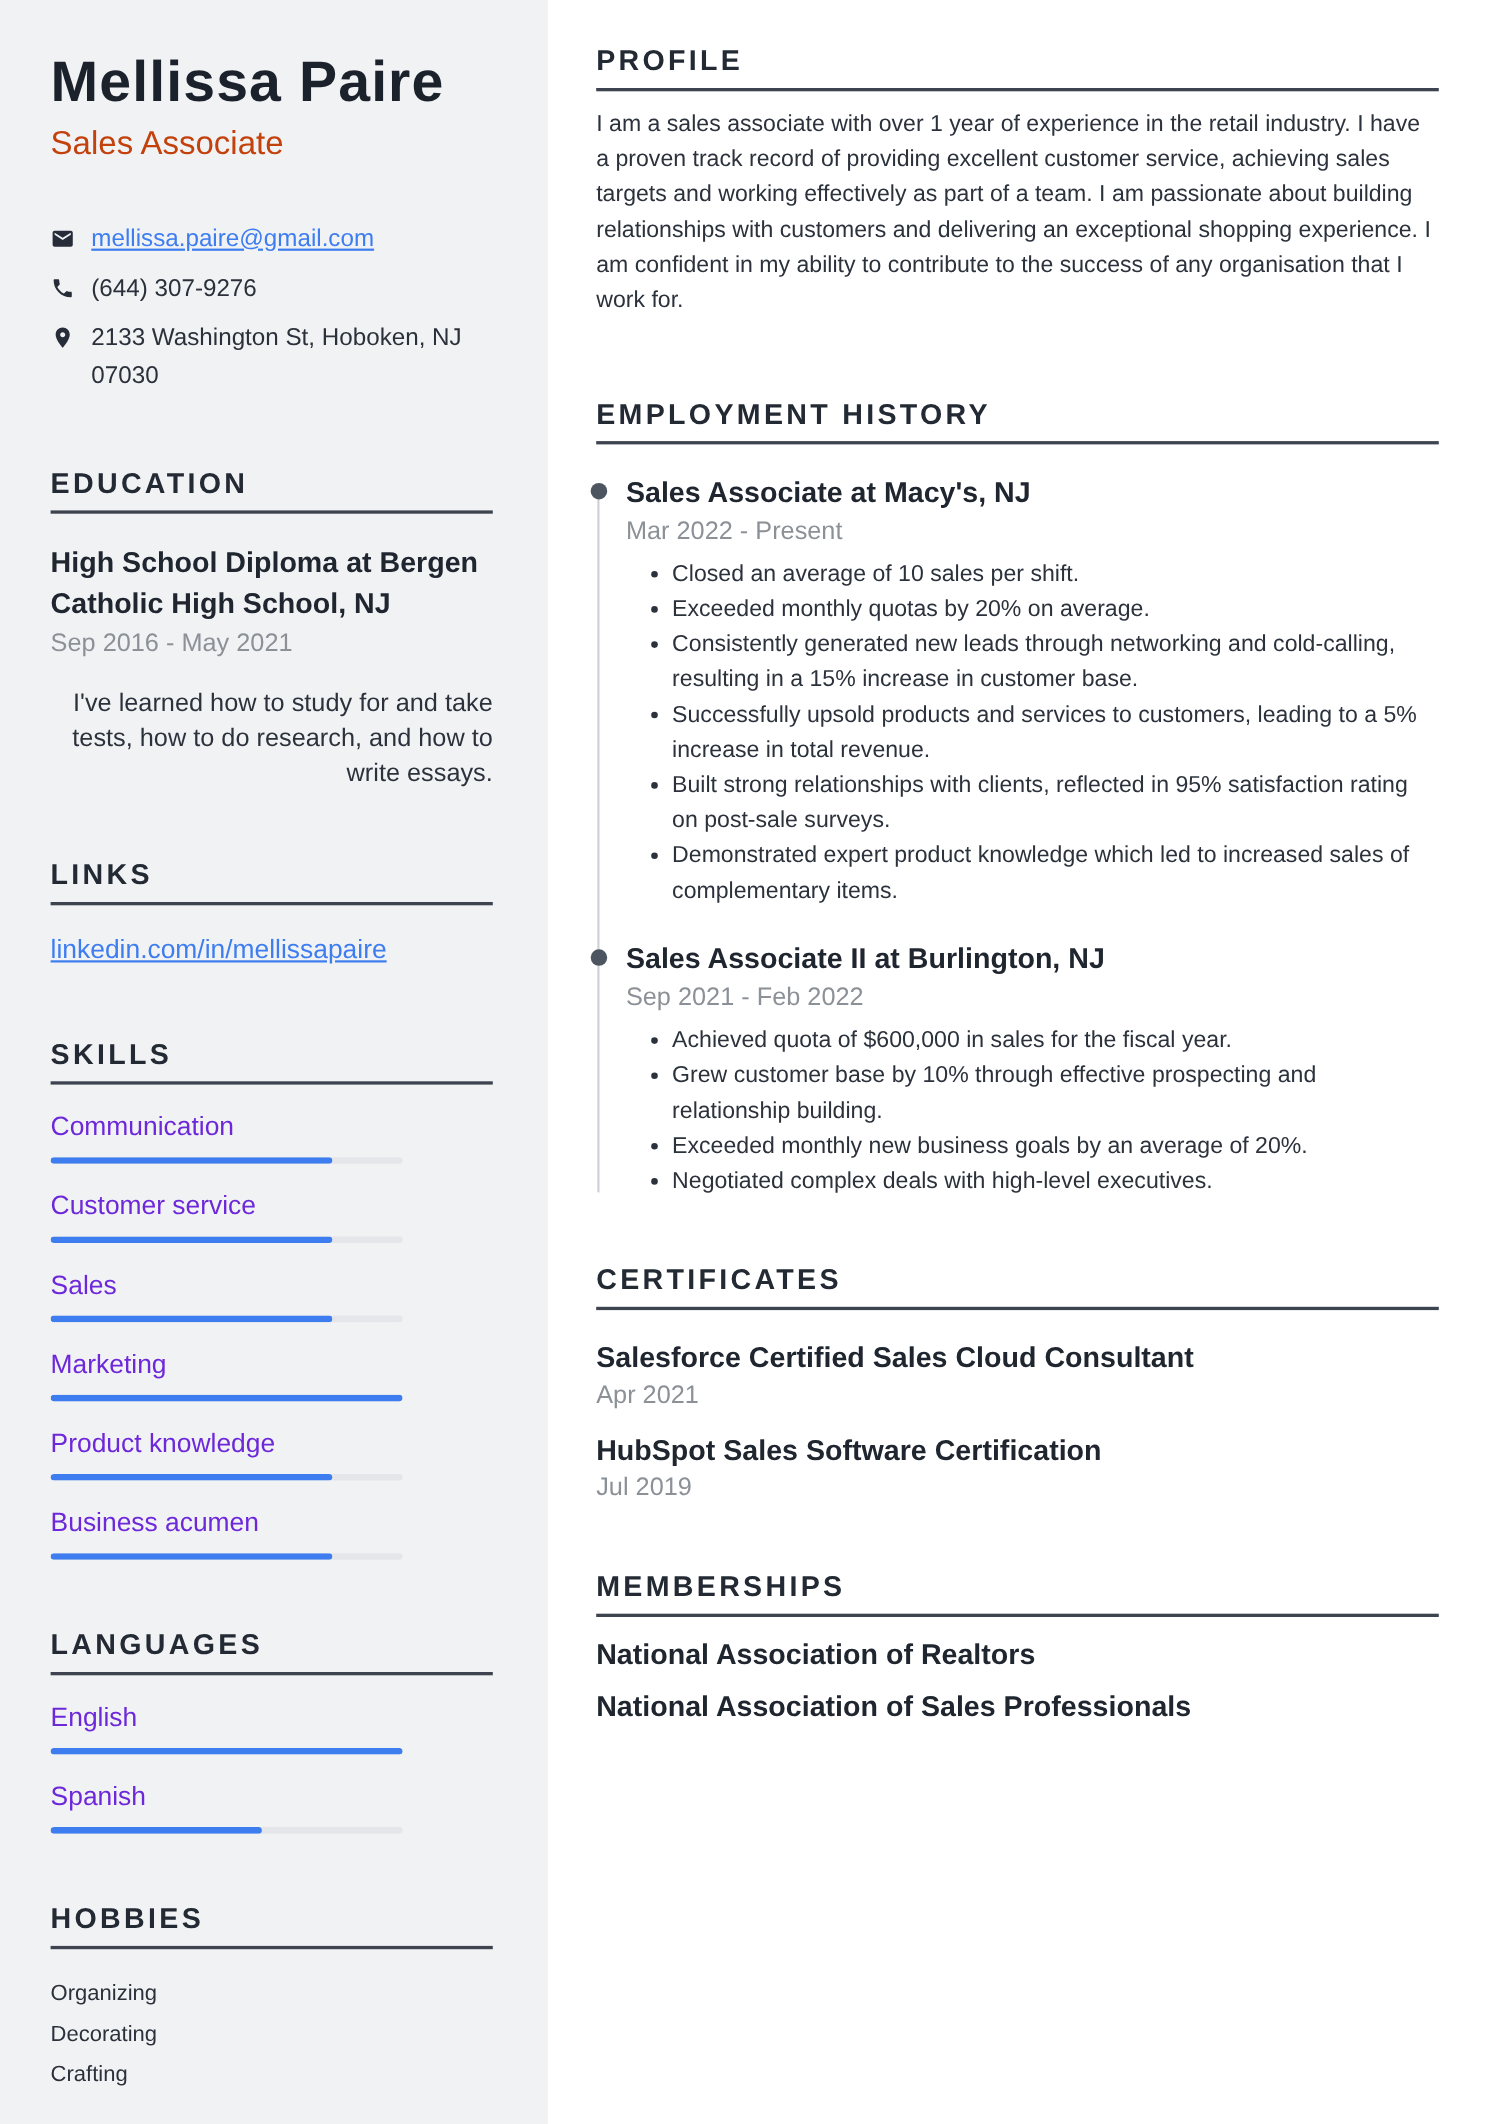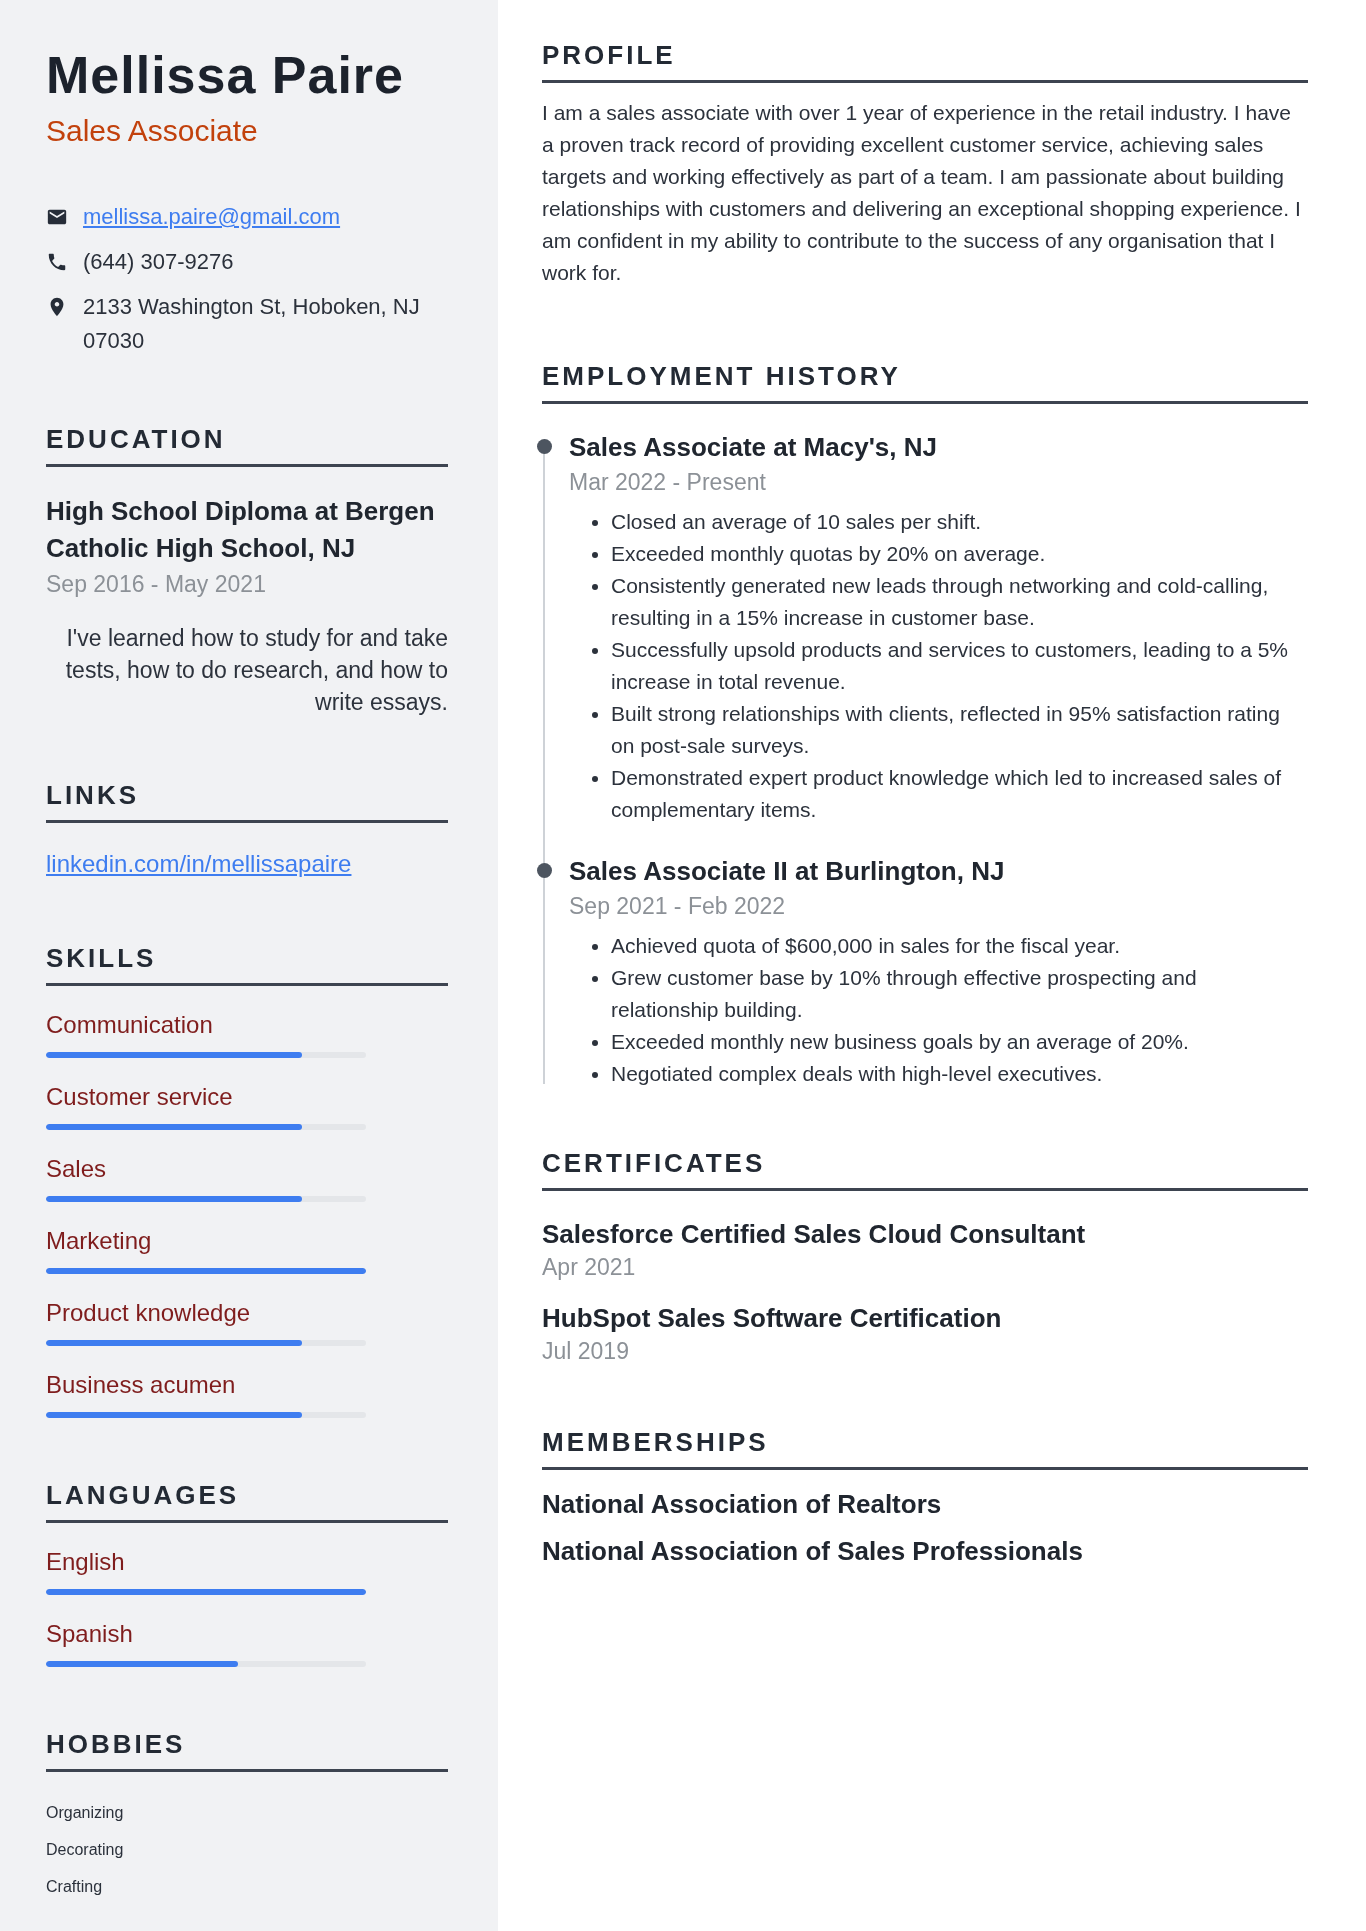--- a/index.html
+++ b/index.html
@@ -45,26 +45,26 @@
   .edu-title{font-size:26px;font-weight:700;line-height:37px;color:var(--ink);}
   .edu-date{font-size:23px;color:var(--muted);margin-top:4px;}
   .edu-desc{font-size:23px;line-height:32px;margin-top:24px;color:var(--body);text-align:right;}
 
   .link-list{margin-top:24px;}
   .link-item{font-size:24px;line-height:34px;}
   .link-item a{color:var(--accent);text-decoration:underline;}
 
   .skill-list{margin-top:24px;}
   .skill{margin-bottom:24px;}
-  .skill-label{font-size:24px;line-height:30px;color:#7f1d1d;}
+  .skill-label{font-size:24px;line-height:30px;color:#6d28d9;}
   .bar{display:block;width:320px;height:6px;border-radius:3px;background:var(--track);margin-top:12px;overflow:hidden;}
   .bar-fill{display:block;height:6px;border-radius:3px;background:var(--accent);}
 
   .hobby-list{margin-top:22px;}
-  .hobby{font-size:16px;line-height:37px;color:#2b313b;}
+  .hobby{font-size:20px;line-height:37px;color:#2b313b;}
 
   
   .main{flex:1;padding:40px 58px 40px 44px;}
   .main-sec.profile{margin-top:0;}
   .profile-text{font-size:21px;line-height:32px;margin-top:14px;color:var(--body);}
   .main-sec.employment{margin-top:72px;}
   .main-sec.certificates{margin-top:58px;}
   .main-sec.memberships{margin-top:62px;}
 
   .timeline{position:relative;margin-top:26px;}

